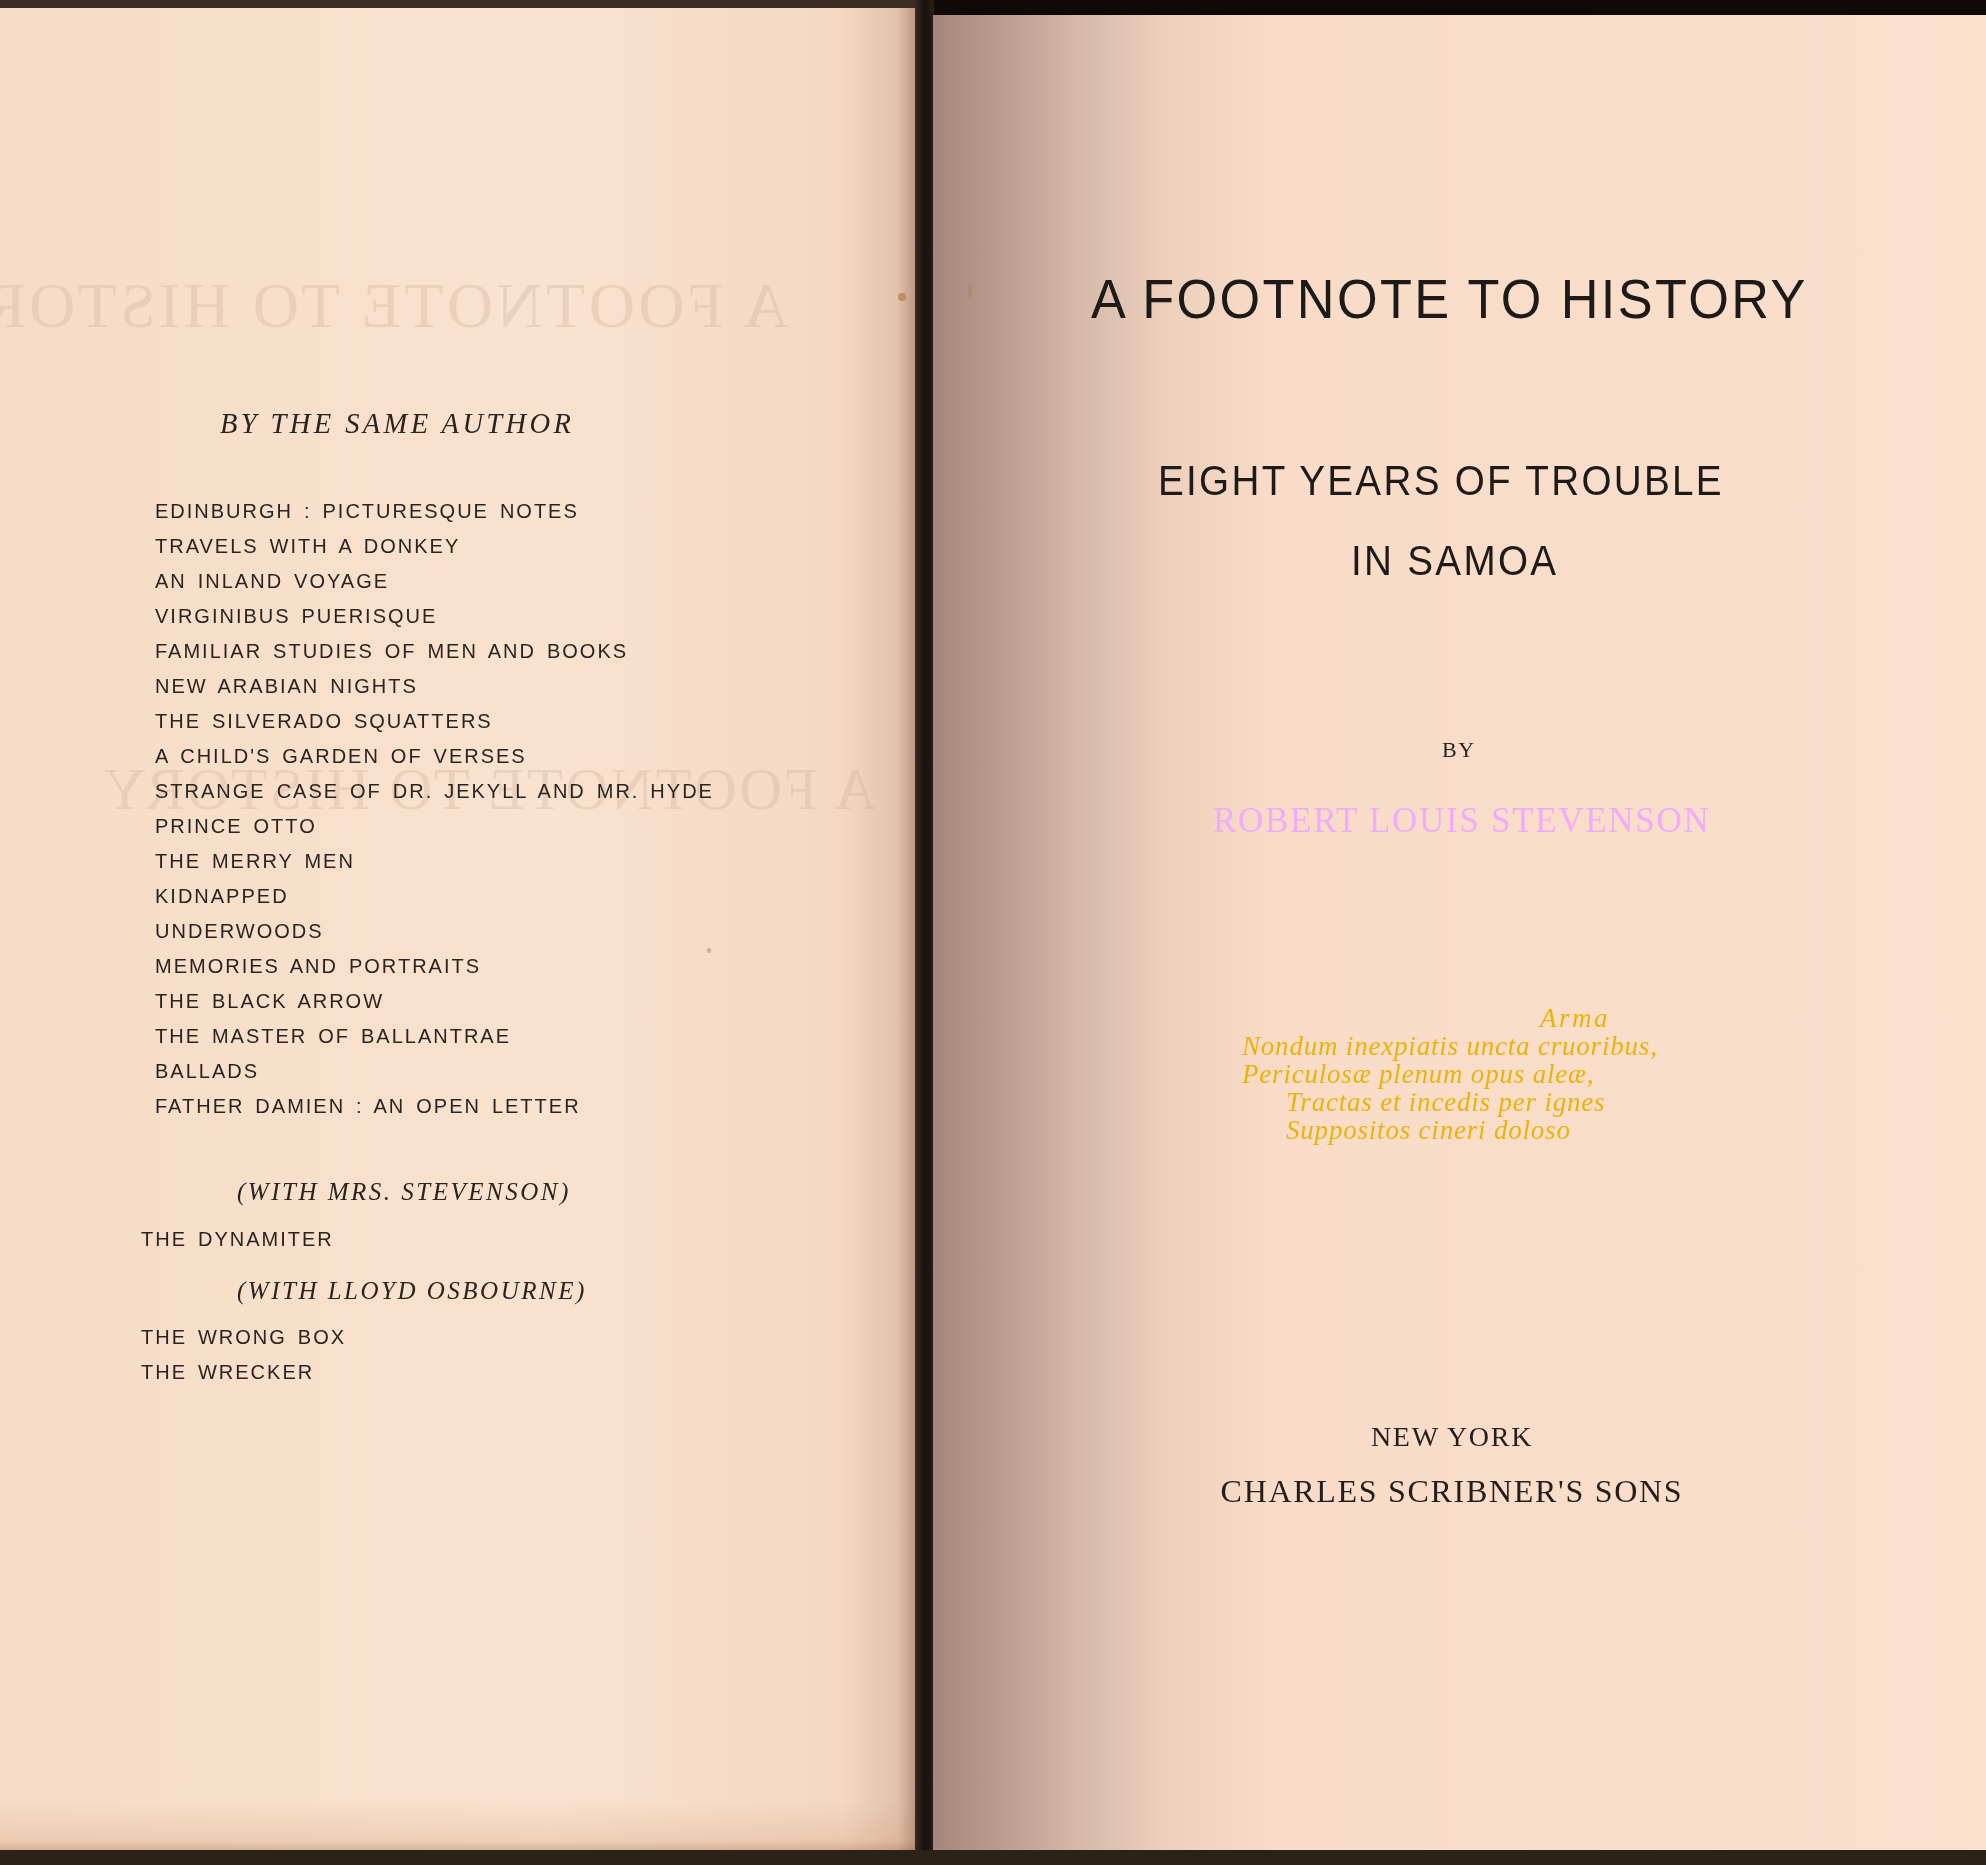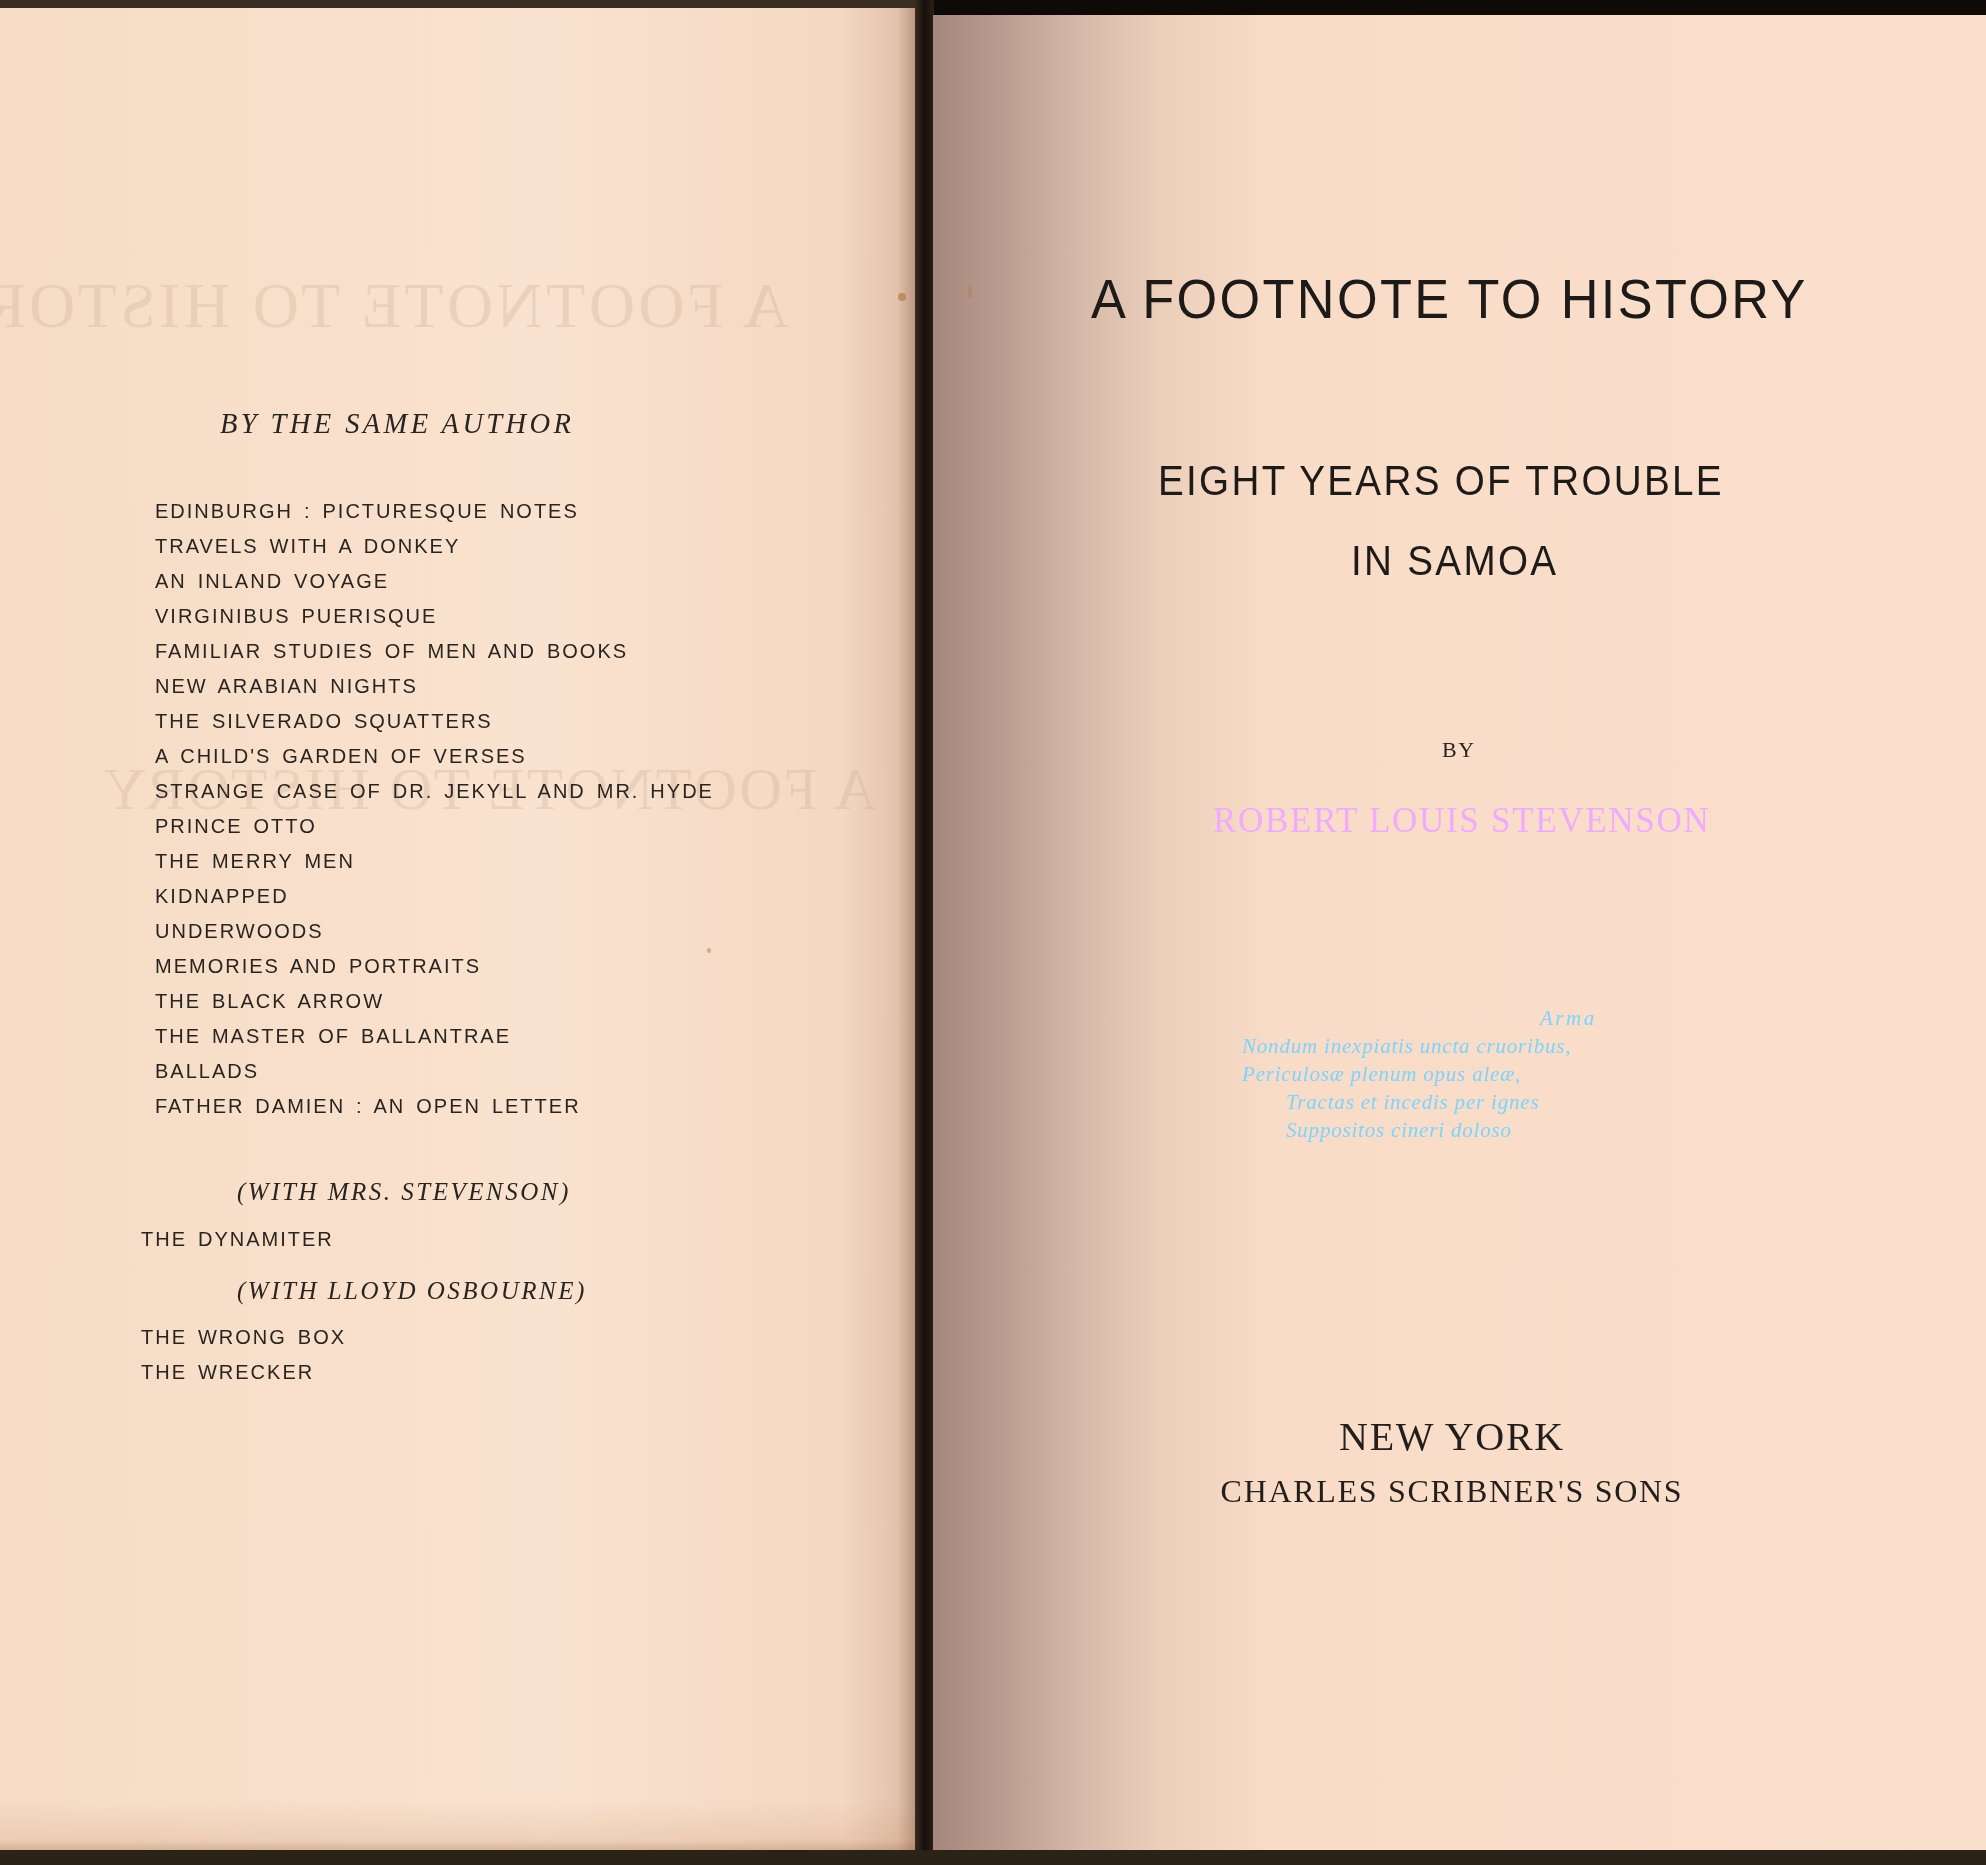--- a/index.html
+++ b/index.html
@@ -56,30 +56,30 @@
     left:1091px; top:267px; font-size:55px; letter-spacing:2.5px; white-space:nowrap; color:#1e1a18;
     font-family:"Liberation Sans","DejaVu Sans",sans-serif; font-weight:400; transform:scaleX(0.95); transform-origin:left;
   }
   .subtitle { font-family:"Liberation Sans","DejaVu Sans",sans-serif; font-size:42px; letter-spacing:2.5px; white-space:nowrap; color:#1e1a18; transform:scaleX(0.92); }
   #subtitle-1 { left:1158px; top:457px; transform-origin:left; }
   #subtitle-2 { left:1351px; top:537px; transform-origin:left; }
 
   #by-label { left:1442px; top:737px; font-size:22px; letter-spacing:1.7px; color:#2a2420; }
   #author-name { left:1213px; top:801px; font-size:35px; letter-spacing:1.7px; white-space:nowrap; color:#f0abfc; }
 
-  #epigraph { left:1242px; top:1004px; font-style:italic; font-size:21px; line-height:28px; color:#7dd3fc; }
+  #epigraph { left:1242px; top:1004px; font-style:italic; font-size:27px; line-height:28px; color:#eab308; }
   #epigraph .line { white-space:nowrap; display:block; letter-spacing:0.8px; }
   #epigraph .l0 { padding-left:298px; letter-spacing:2.5px; }
   #epigraph .l1 { padding-left:0; }
   #epigraph .l2 { padding-left:0; }
   #epigraph .l3 { padding-left:44px; }
   #epigraph .l4 { padding-left:44px; }
 
   #publisher { left:1091px; top:1410px; width:722px; text-align:center; font-family:"Liberation Serif","DejaVu Serif",serif; color:#231e1b; }
-  #publisher-city { font-size:40px; letter-spacing:1.7px; line-height:54px; display:block; }
+  #publisher-city { font-size:28px; letter-spacing:1.7px; line-height:54px; display:block; }
   #publisher-name { font-size:32px; letter-spacing:1.7px; line-height:54px; display:block; }
   #publisher-year { font-size:32px; letter-spacing:0.8px; line-height:54px; display:block; }
 
   
   .spot { position:absolute; border-radius:50%; background:#b87a44; opacity:0.7; }
 </style>
 </head>
 <body>
 
 <div id="top-band-left" class="abs"></div>

